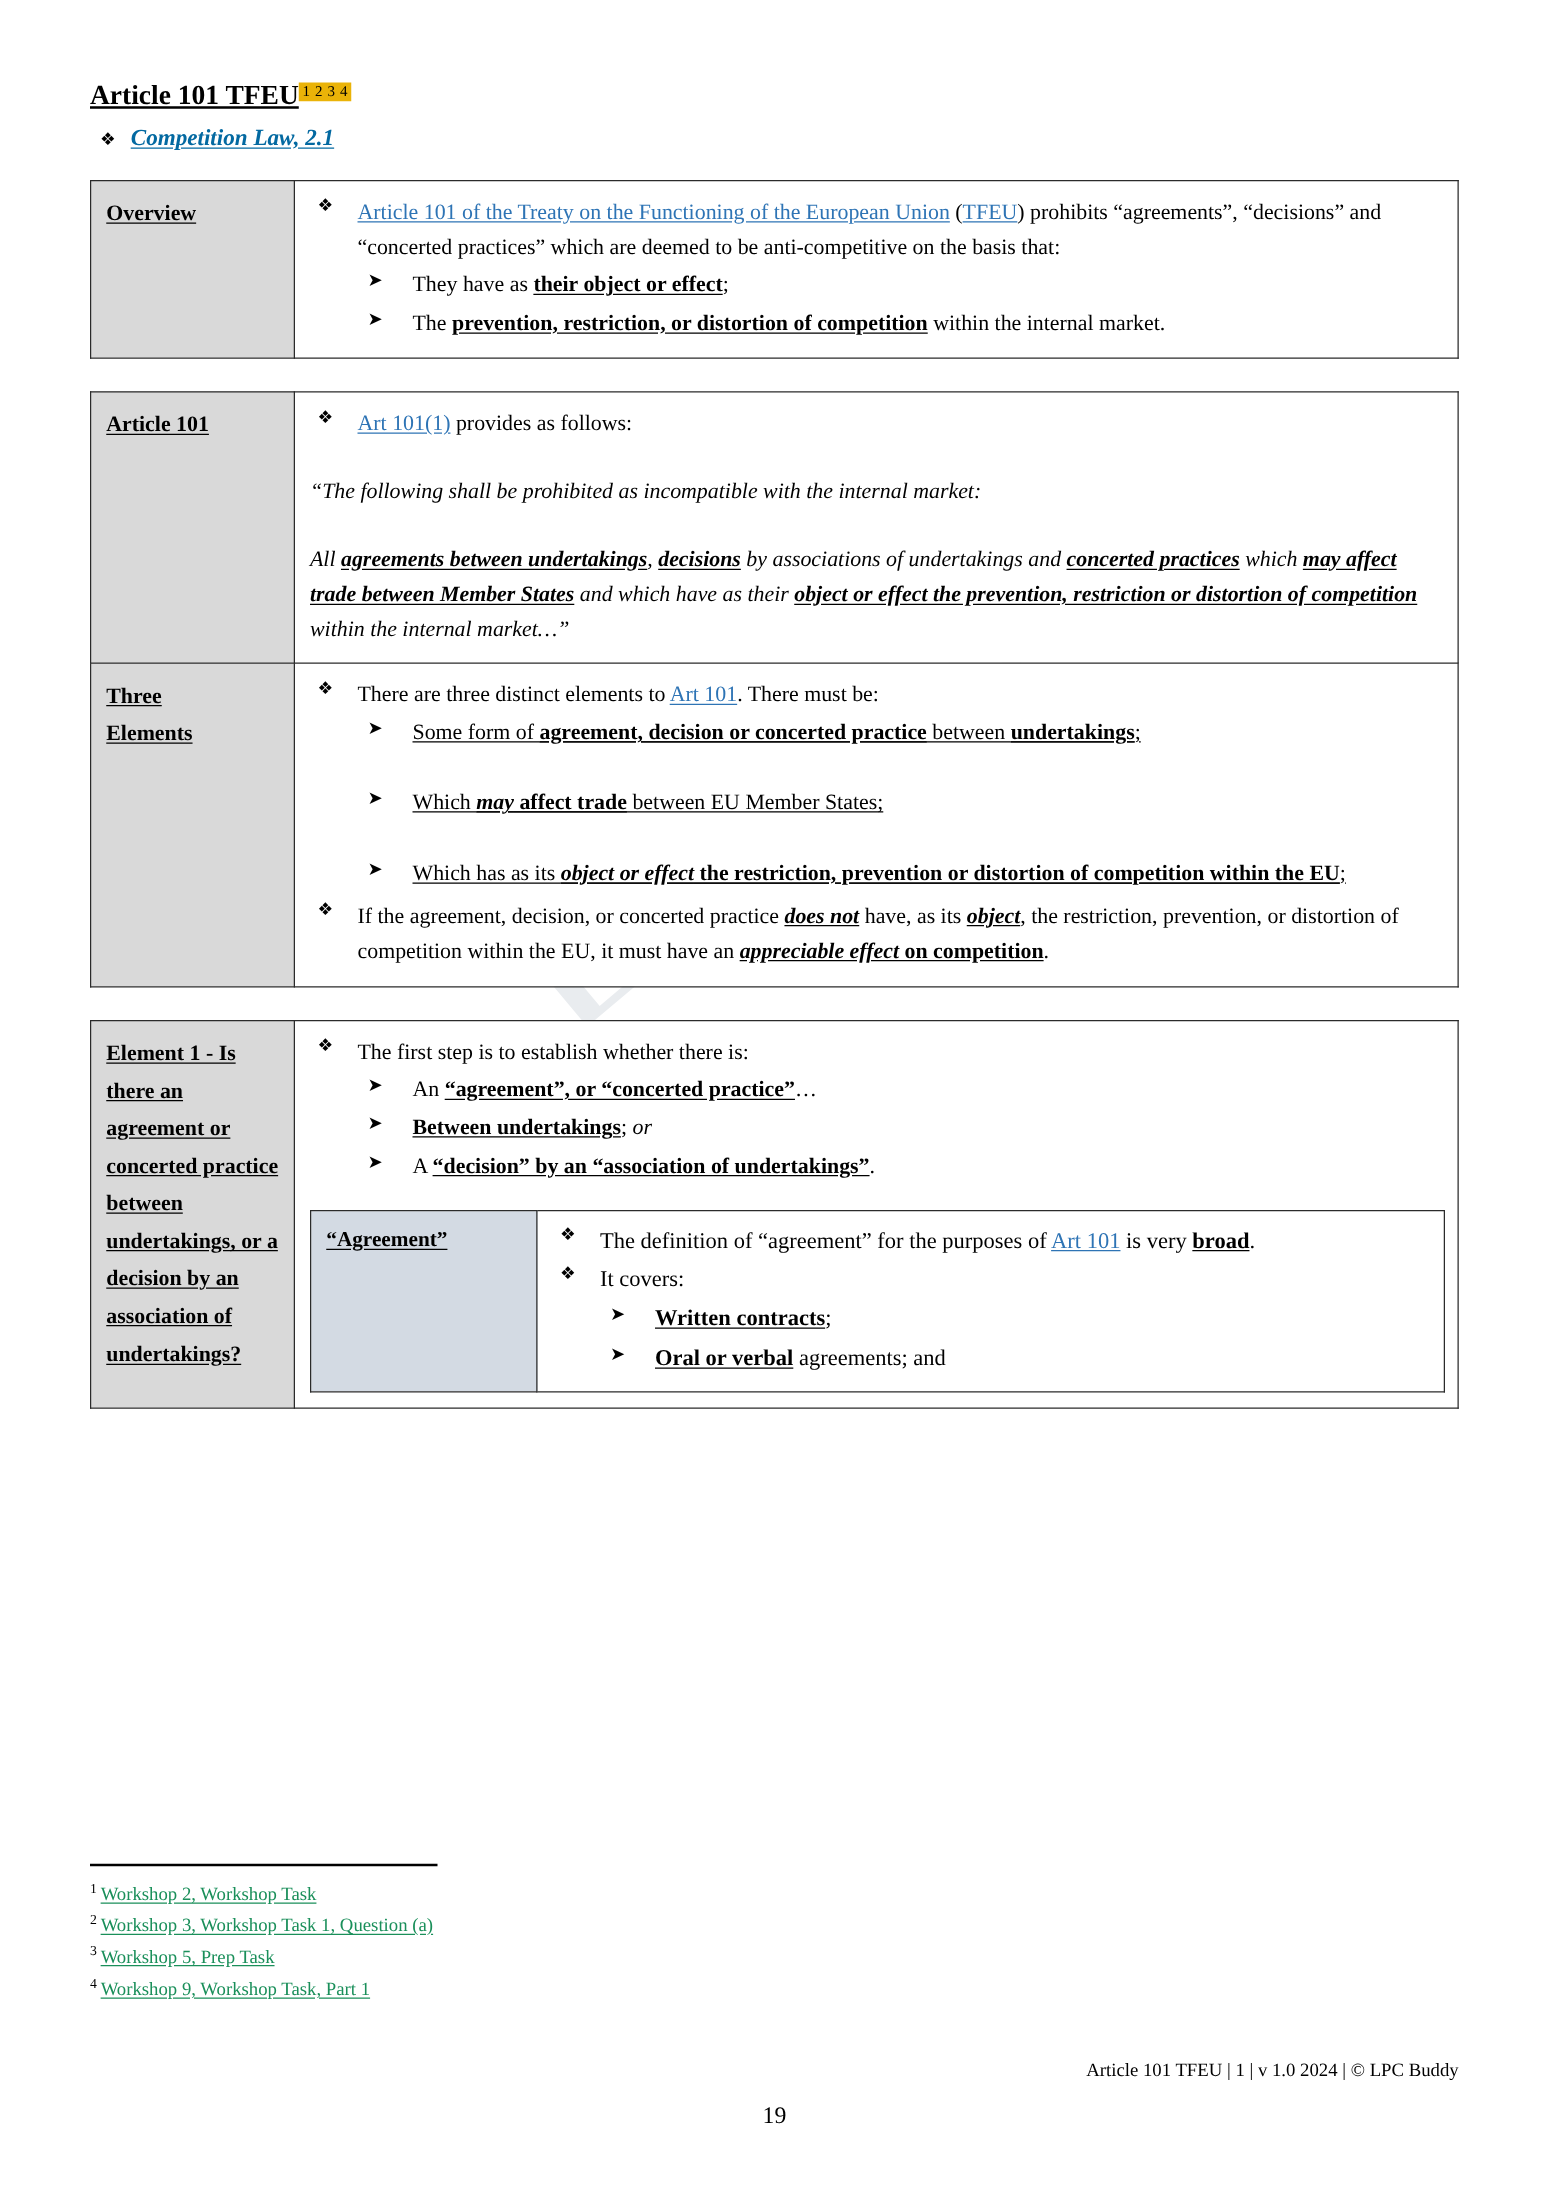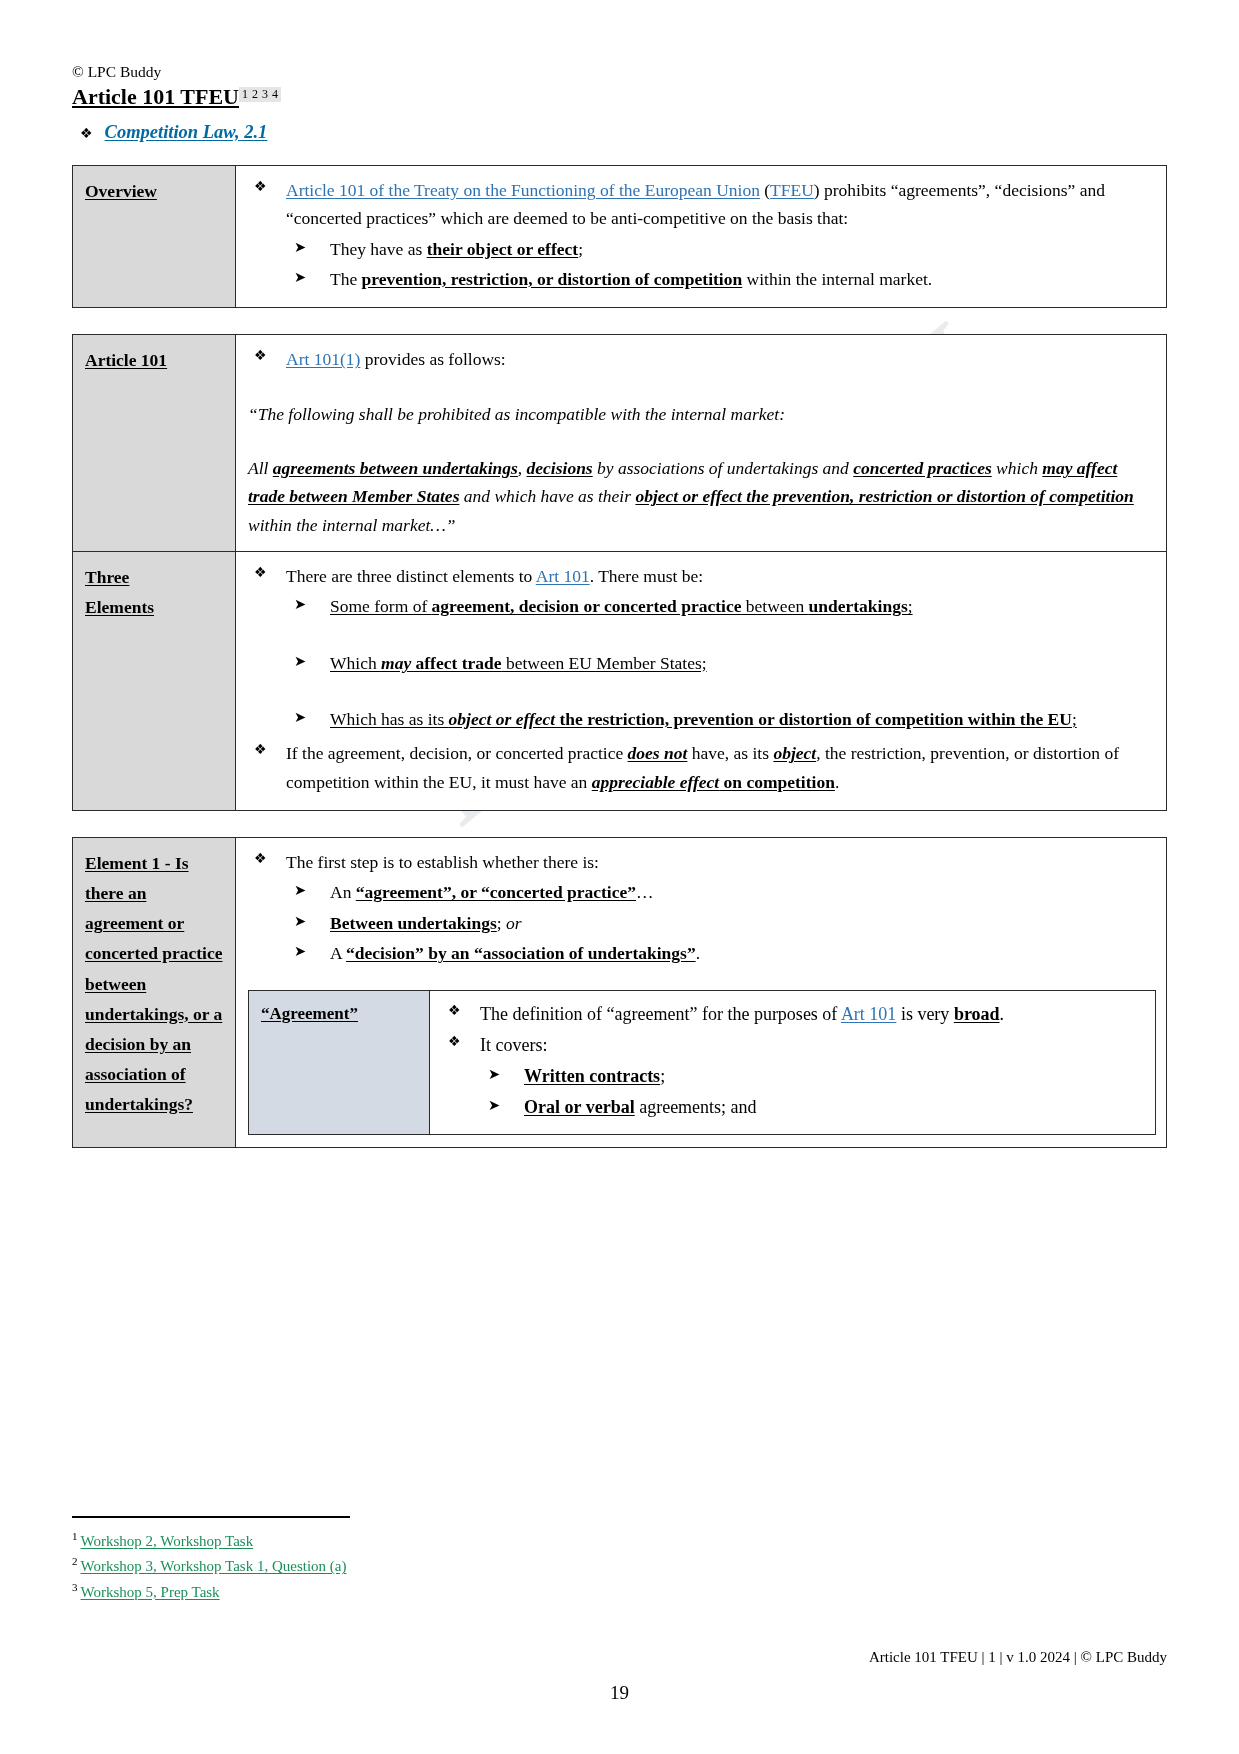--- a/index.html
+++ b/index.html
@@ -55,21 +55,21 @@
     font-size: 22px;
     font-weight: bold;
     margin: 0 0 4px 0;
     line-height: 1.3;
     display: inline-block;
     text-decoration: underline;
     text-underline-offset: 2px;
   }
   .title-wrap { margin: 0 0 4px 0; }
   .fn-marks {
-    background: #e5e5e5;
+    background: #eab308;
     font-size: 12px;
     vertical-align: super;
     font-weight: normal;
     text-decoration: none;
     display: inline-block;
     padding: 0 1px;
   }
   .fn-marks .m { padding: 0 2px; }
   .subtitle-row {
     display: flex;
@@ -238,21 +238,20 @@
 <body>
 
 <div class="page">
 
   <div class="watermark">
     <span>LPC BUDDY</span>
   </div>
 
   <div class="content">
 
-    <div class="copyright">© LPC Buddy</div>
 
     <div class="title-wrap">
       <h1 class="title">Article 101 TFEU</h1><span class="fn-marks"><span class="m">1</span><span class="m">2</span><span class="m">3</span><span class="m">4</span></span>
     </div>
 
     <div class="subtitle-row">
       <span class="bullet-diamond">❖</span>
       <span class="subtitle">Competition Law, 2.1</span>
     </div>
 
@@ -391,18 +390,21 @@
     <div class="fn-rule"></div>
     <p class="fn-item">
       <span class="fn-num">1</span><span class="fn-link">Workshop 2, Workshop Task</span>
     </p>
     <p class="fn-item">
       <span class="fn-num">2</span><span class="fn-link">Workshop 3, Workshop Task 1, Question (a)</span>
     </p>
     <p class="fn-item">
       <span class="fn-num">3</span><span class="fn-link">Workshop 5, Prep Task</span>
     </p>
+    <p class="fn-item">
+      <span class="fn-num">4</span><span class="fn-link">Workshop 9, Workshop Task, Part 1</span>
+    </p>
   </div>
 
   <div class="footer-right">Article 101 TFEU | 1 | v 1.0 2024 | © LPC Buddy</div>
   <div class="page-number">19</div>
 
 </div>
 
 </body></html>

